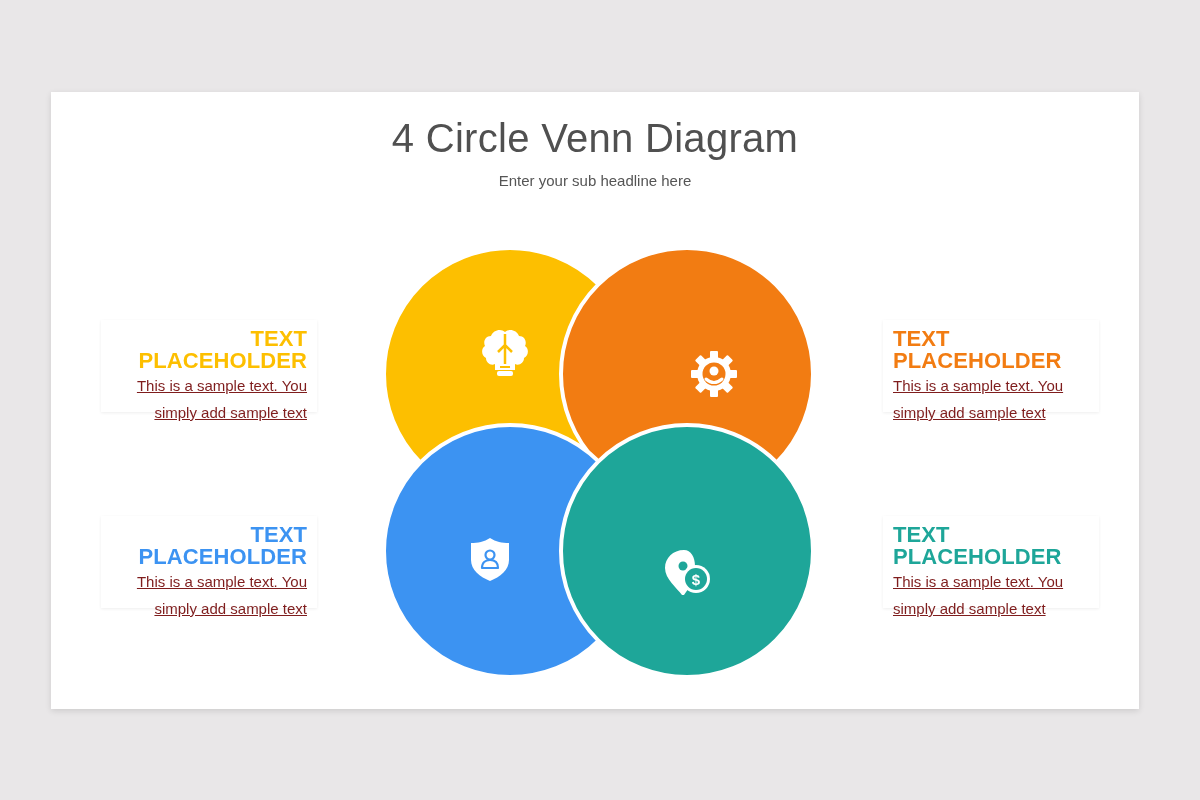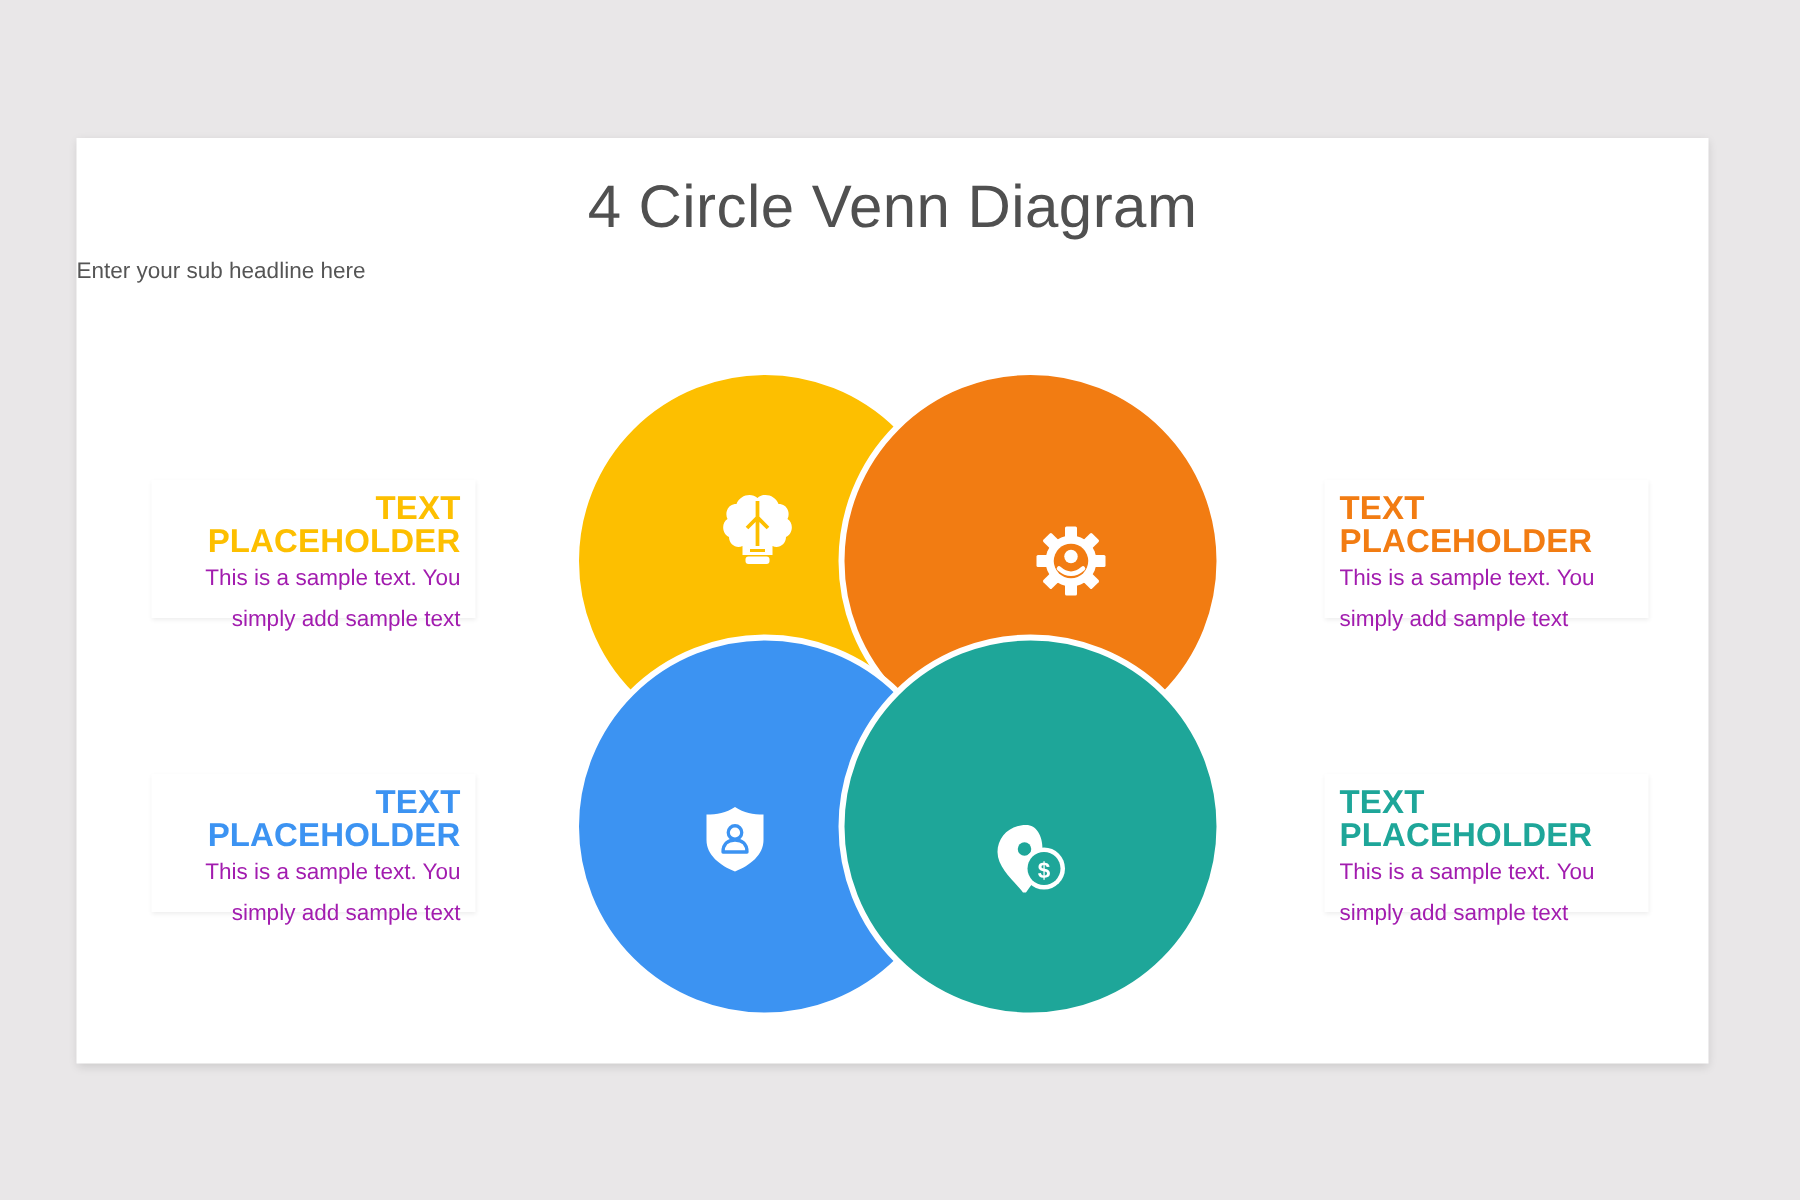--- a/index.html
+++ b/index.html
@@ -20,20 +20,21 @@
     position: absolute;
     left: 0; top: 24px; width: 100%;
     text-align: center;
     font-size: 40px;
     color: #505050;
     letter-spacing: 0.3px;
   }
   .subtitle {
     position: absolute;
     left: 0; top: 80px; width: 100%;
+    text-align: center;
     font-size: 15px;
     color: #555555;
   }
   .venn {
     position: absolute;
     left: 0; top: 0;
   }
   .card {
     position: absolute;
     width: 216px;
@@ -45,22 +46,23 @@
   .card.left { text-align: right; padding-right: 10px; }
   .card.right { text-align: left; padding-left: 10px; }
   .card-title {
     font-size: 22px;
     font-weight: bold;
     letter-spacing: 0.1px;
     line-height: 22px;
   }
   .card-body {
     font-size: 15px;
-    color: #a21caf;
+    color: #7f1d1d;
     line-height: 27px;
+    text-decoration: underline;
   }
 </style>
 </head>
 <body>
 
 <div class="slide">
   <div class="title">4 Circle Venn Diagram</div>
   <div class="subtitle">Enter your sub headline here</div>
 
   <svg class="venn" width="1096" height="617" viewBox="0 0 1096 617">

